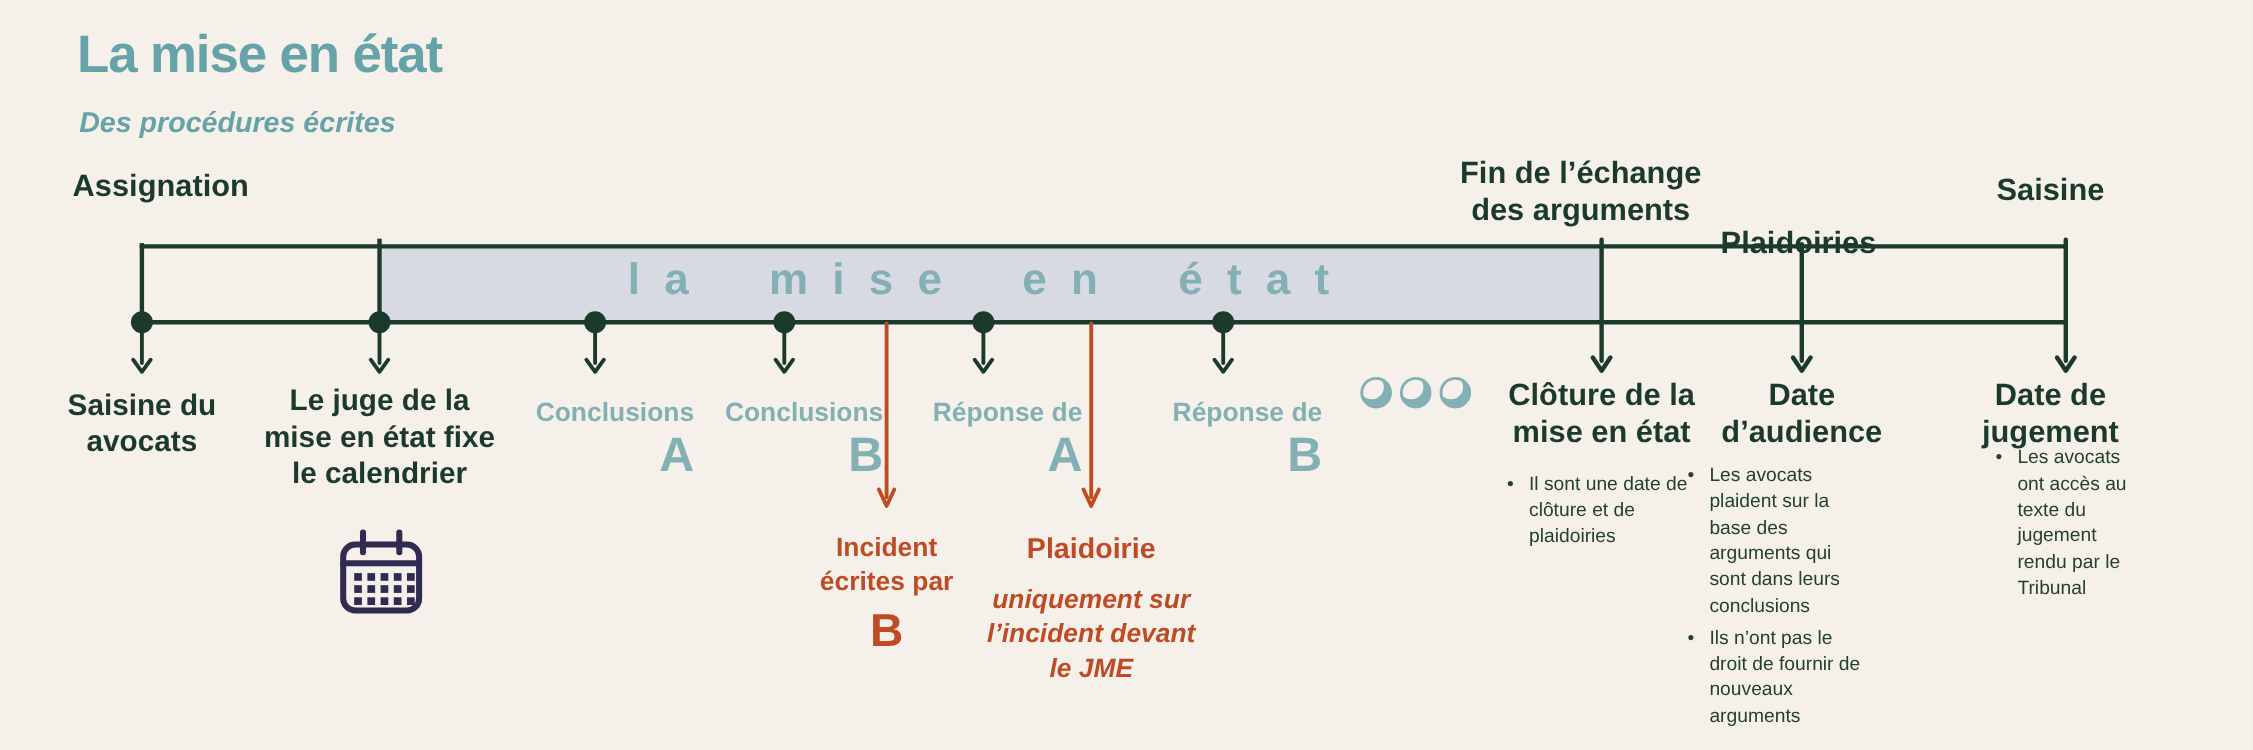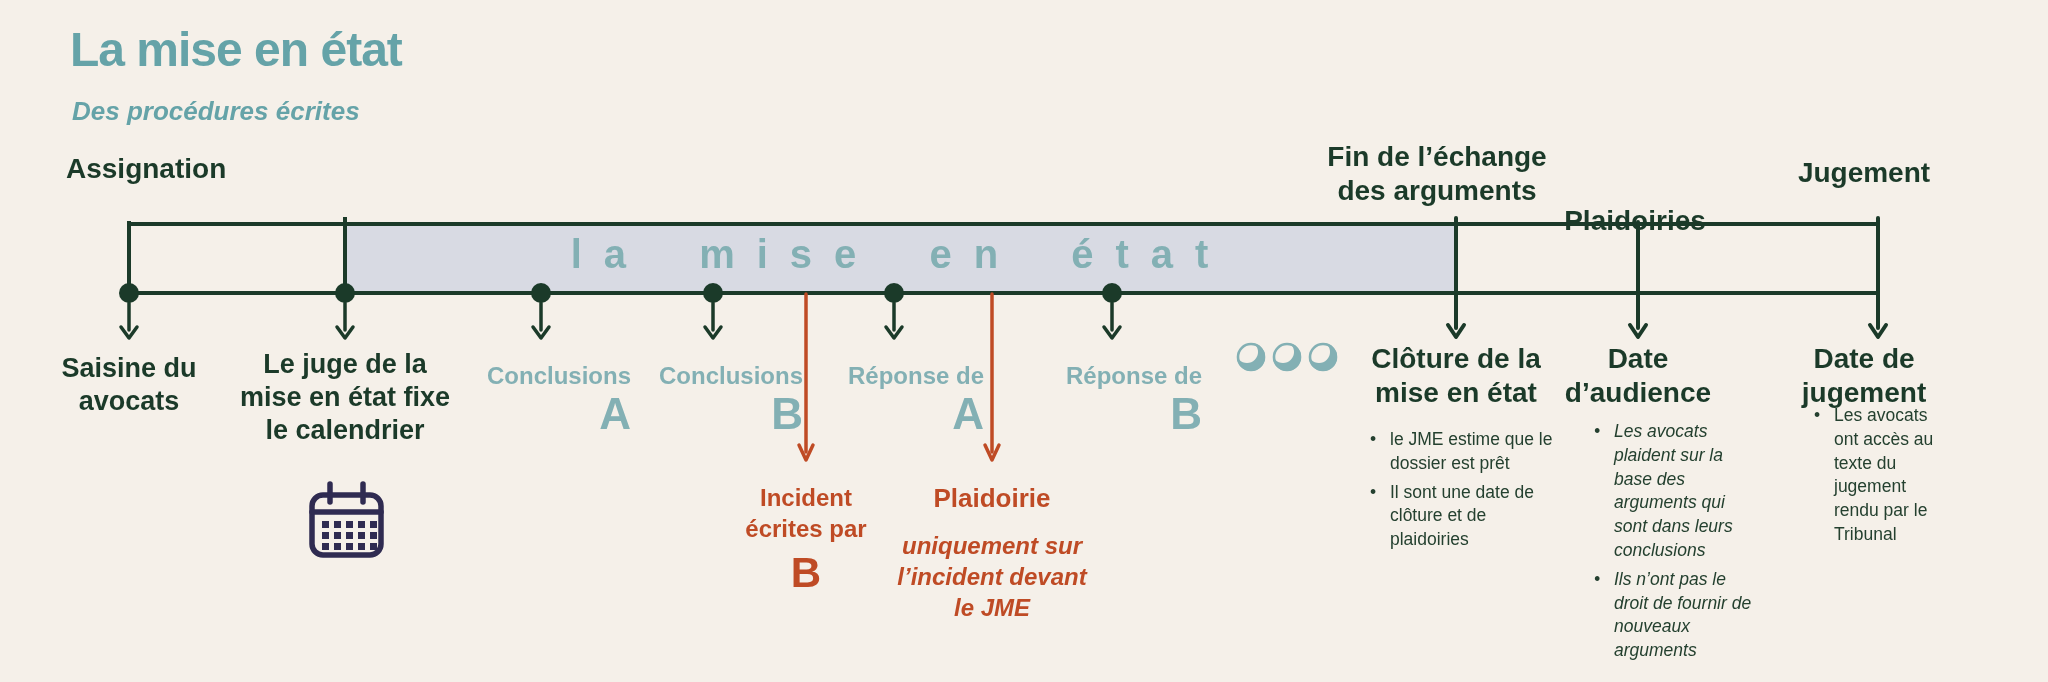--- a/index.html
+++ b/index.html
@@ -162,21 +162,21 @@
       </g>
     </g>
   </svg>
 
   <div class="abs title">La mise en état</div>
   <div class="abs subtitle">Des procédures écrites</div>
 
   <div class="abs top-label" style="left:66px;top:152px;">Assignation</div>
   <div class="abs cx top-label wrap" style="left:1437px;top:140px;width:240px;">Fin de l’échange des arguments</div>
   <div class="abs cx top-label" style="left:1635px;top:156px;margin-top:48px;">Plaidoiries</div>
-  <div class="abs cx top-label" style="left:1864px;top:156px;">Jugement</div>
+  <div class="abs cx top-label" style="left:1864px;top:156px;">Saisine</div>
 
   <div class="abs band-label">la mise en état</div>
 
   <div class="abs cx event-dark" style="left:129px;top:352px;width:165px;">Saisine du avocats</div>
   <div class="abs cx event-dark" style="left:345px;top:348px;width:230px;">Le juge de la mise en état fixe le calendrier</div>
 
   <div class="abs cx event-teal" style="left:541px;top:362px;width:180px;">
     <div class="lbl">Conclusions</div>
     <div class="party">A</div>
   </div>
@@ -223,26 +223,25 @@
     <div class="t1">Incident écrites par</div>
     <div class="party">B</div>
   </div>
   <div class="abs cx incident" style="left:992px;top:482px;width:200px;">
     <div class="t1 big">Plaidoirie</div>
     <div class="t2">uniquement sur l’incident devant le JME</div>
   </div>
 
   <div class="abs cx milestone-title" style="left:1456px;top:342px;width:195px;">Clôture de la mise en état</div>
   <ul class="abs bullets" style="left:1368px;top:428px;width:192px;">
-    <li>le JME estime que le dossier est prêt</li>
     <li>Il sont une date de clôture et de plaidoiries</li>
   </ul>
 
   <div class="abs cx milestone-title" style="left:1638px;top:342px;width:160px;">Date d’audience</div>
-  <ul class="abs bullets" style="left:1592px;top:420px;width:168px;font-style:italic;">
+  <ul class="abs bullets" style="left:1532px;top:420px;width:168px;">
     <li>Les avocats plaident sur la base des arguments qui sont dans leurs conclusions</li>
     <li>Ils n’ont pas le droit de fournir de nouveaux arguments</li>
   </ul>
 
   <div class="abs cx milestone-title" style="left:1864px;top:342px;width:150px;">Date de jugement</div>
   <ul class="abs bullets" style="left:1812px;top:404px;width:130px;">
     <li>Les avocats ont accès au texte du jugement rendu par le Tribunal</li>
   </ul>
 
 </div>

